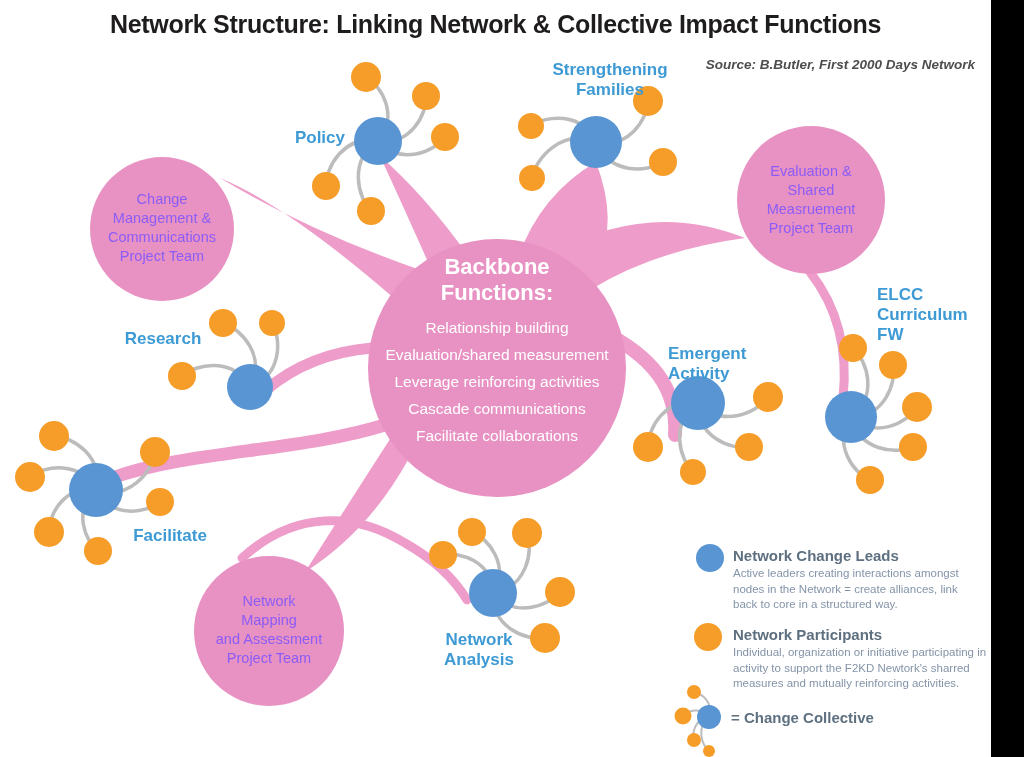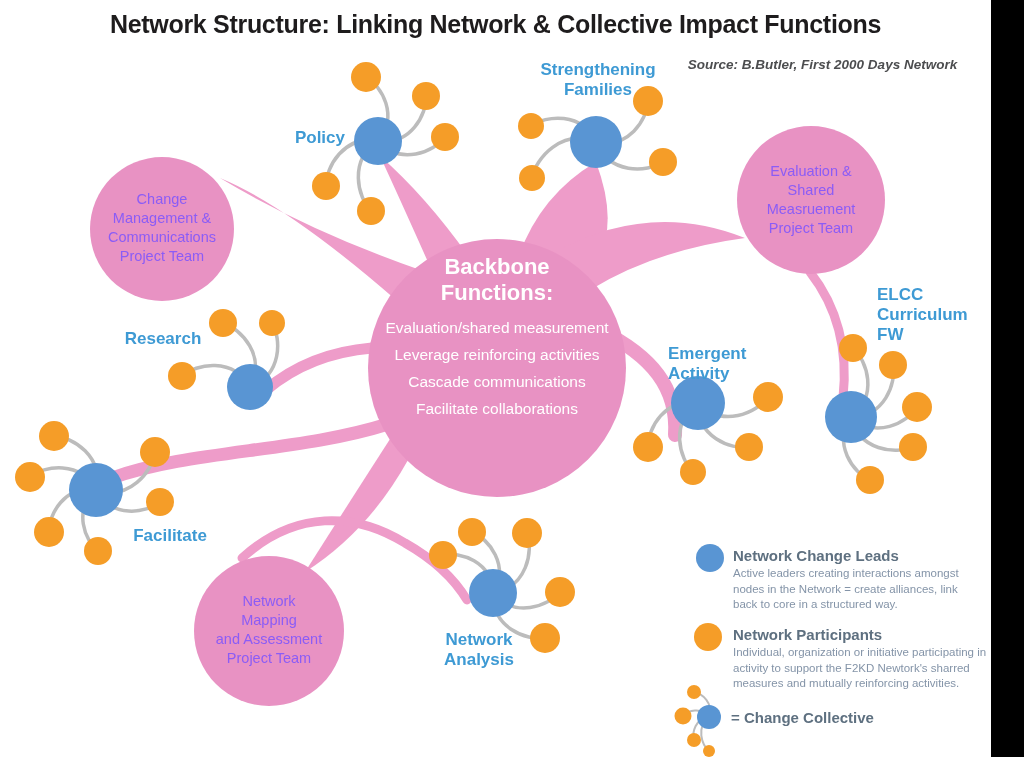--- a/index.html
+++ b/index.html
@@ -8,21 +8,21 @@
     overflow:hidden;font-family:"Liberation Sans",sans-serif;
   }
   #diagram-svg{position:absolute;left:0;top:0;}
   .abs{position:absolute;}
   .pre{white-space:pre-line;}
   #title{
     left:0;top:10px;width:991px;text-align:center;
     font-size:25px;font-weight:bold;color:#1e1c1d;letter-spacing:-0.3px;
   }
   #source{
-    left:670px;top:57px;width:305px;text-align:center;
+    left:670px;top:57px;width:305px;text-align:right;
     font-size:13.5px;font-weight:bold;font-style:italic;color:#4c4d4f;
   }
   .cluster-lbl{
     font-size:17px;font-weight:bold;color:#3e9ad4;line-height:20px;
   }
   .team-text{
     font-size:14.5px;color:#8b5cf6;line-height:19px;text-align:center;
   }
   #backbone-text{
     left:367px;top:254px;width:260px;text-align:center;color:#ffffff;
@@ -136,28 +136,29 @@
       <circle cx="709" cy="751" r="6" fill="#f59d28"></circle>
       <circle cx="709" cy="717" r="12" fill="#5995d3"></circle>
     </svg>
 
   <div id="title" class="abs">Network Structure: Linking Network &amp; Collective Impact Functions</div>
   <div id="source" class="abs">Source: B.Butler, First 2000 Days Network</div>
 
   <div id="backbone-text" class="abs">
     <div id="backbone-heading" class="pre">Backbone
 Functions:</div>
+    <div class="backbone-fn">Relationship building</div>
     <div class="backbone-fn">Evaluation/shared measurement</div>
     <div class="backbone-fn">Leverage reinforcing activities</div>
     <div class="backbone-fn">Cascade communications</div>
     <div class="backbone-fn">Facilitate collaborations</div>
   </div>
 
   <div class="abs cluster-lbl" style="left:265px;top:128px;width:80px;text-align:right;">Policy</div>
-  <div class="abs cluster-lbl pre" style="left:528px;top:60px;width:140px;text-align:center;">Strengthening
+  <div class="abs cluster-lbl pre" style="left:540px;top:60px;width:140px;text-align:center;">Strengthening
 Families</div>
   <div class="abs cluster-lbl" style="left:113px;top:329px;width:100px;text-align:center;">Research</div>
   <div class="abs cluster-lbl" style="left:95px;top:526px;width:150px;text-align:center;">Facilitate</div>
   <div class="abs cluster-lbl pre" style="left:409px;top:630px;width:140px;text-align:center;">Network
 Analysis</div>
   <div class="abs cluster-lbl pre" style="left:668px;top:344px;width:130px;">Emergent
 Activity</div>
   <div class="abs cluster-lbl pre" style="left:877px;top:285px;width:120px;">ELCC
 Curriculum
 FW</div>

